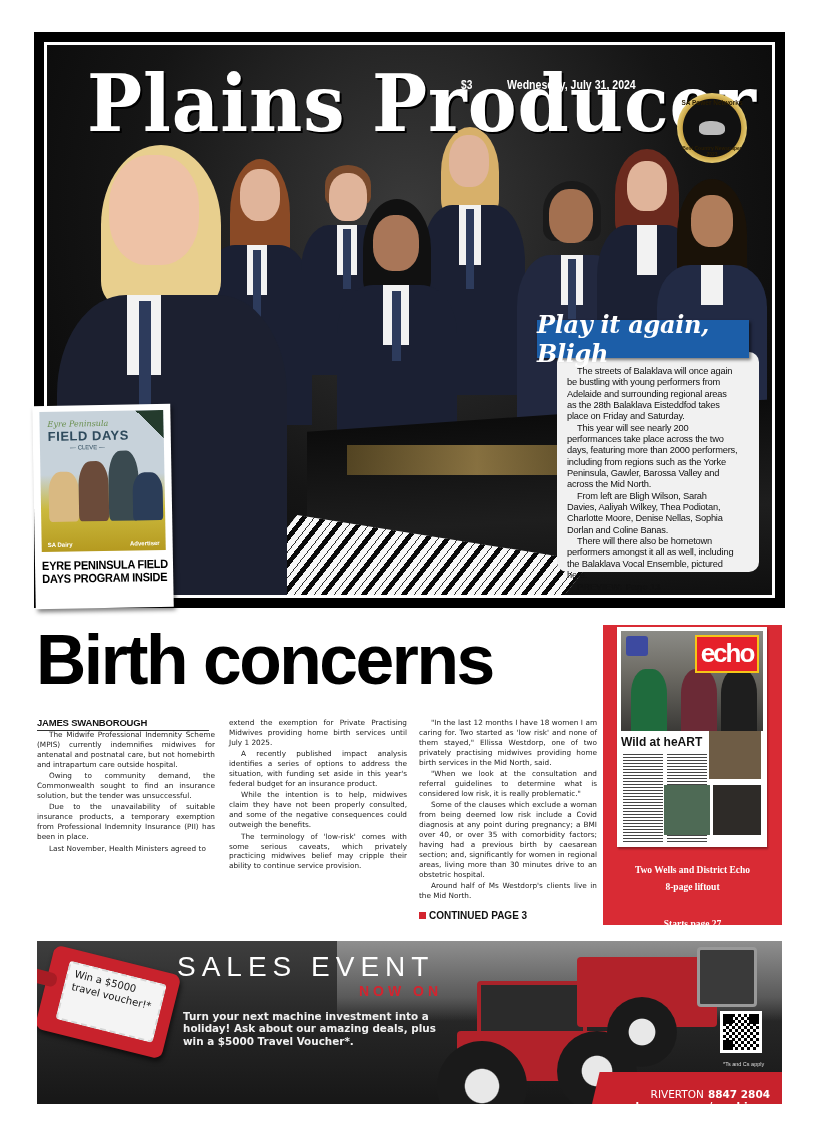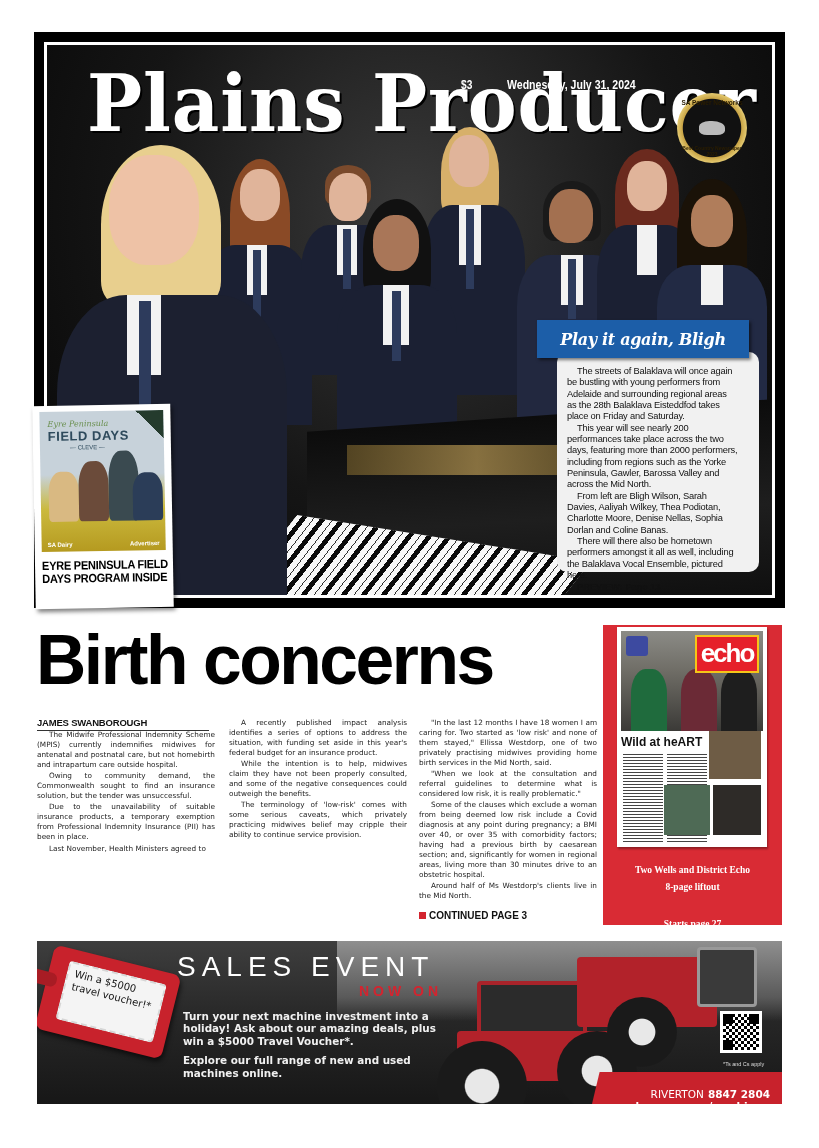--- a/index.html
+++ b/index.html
@@ -74,21 +74,21 @@
   
   .story-box {
     position: absolute; left: 557px; top: 352px; width: 202px; height: 220px;
     background: #f1f1f1; border-radius: 10px; padding: 14px 21px 6px 10px;
     font-family: "Liberation Sans Narrow", "Liberation Sans", sans-serif; font-size: 9.3px; line-height: 1.22; color: #111;
   }
   .story-box p { text-indent: 10px; letter-spacing: -0.2px; }
   .story-box .preview { font-weight: bold; margin-top: 1px; padding-left: 10px; }
   .story-head {
     position: absolute; left: 537px; top: 320px; width: 212px; height: 38px; background: #1c5ea8;
-    color: #fff; font-family: "DejaVu Serif", serif; font-style: italic; font-weight: bold; font-size: 16px;
+    color: #fff; font-family: "DejaVu Serif", serif; font-style: italic; font-weight: bold; font-size: 24px;
     display: flex; align-items: center; justify-content: center; box-shadow: 2px 2px 3px rgba(0,0,0,.5);
     letter-spacing: -0.3px;
   }
 
   
   .headline {
     position: absolute; left: 36px; top: 624px; font-weight: bold; font-size: 71px; letter-spacing: -2.5px;
     line-height: 1; color: #000; font-family: "Liberation Sans", sans-serif; transform: scaleX(0.98); transform-origin: left;
   }
   .byline {
@@ -261,20 +261,21 @@
 <div class="headline">Birth concerns</div>
 <div class="byline">JAMES SWANBOROUGH</div>
 
 <div class="col col1">
   <p>The Midwife Professional Indemnity Scheme (MPIS) currently indemnifies midwives for antenatal and postnatal care, but not homebirth and intrapartum care outside hospital.</p>
   <p>Owing to community demand, the Commonwealth sought to find an insurance solution, but the tender was unsuccessful.</p>
   <p>Due to the unavailability of suitable insurance products, a temporary exemption from Professional Indemnity Insurance (PII) has been in place.</p>
   <p>Last November, Health Ministers agreed to</p>
 </div>
 <div class="col col2">
+  <p class="noindent">extend the exemption for Private Practising Midwives providing home birth services until July 1 2025.</p>
   <p>A recently published impact analysis identifies a series of options to address the situation, with funding set aside in this year's federal budget for an insurance product.</p>
   <p>While the intention is to help, midwives claim they have not been properly consulted, and some of the negative consequences could outweigh the benefits.</p>
   <p>The terminology of 'low-risk' comes with some serious caveats, which privately practicing midwives belief may cripple their ability to continue service provision.</p>
 </div>
 <div class="col col3">
   <p>"In the last 12 months I have 18 women I am caring for. Two started as 'low risk' and none of them stayed," Ellissa Westdorp, one of two privately practising midwives providing home birth services in the Mid North, said.</p>
   <p>"When we look at the consultation and referral guidelines to determine what is considered low risk, it is really problematic."</p>
   <p>Some of the clauses which exclude a woman from being deemed low risk include a Covid diagnosis at any point during pregnancy; a BMI over 40, or over 35 with comorbidity factors; having had a previous birth by caesarean section; and, significantly for women in regional areas, living more than 30 minutes drive to an obstetric hospital.</p>
   <p>Around half of Ms Westdorp's clients live in the Mid North.</p>
   <div class="continued">
@@ -321,21 +322,20 @@
 
   <div class="tag">
     <div class="strap"></div>
     <div class="card">Win a $5000 travel voucher!*</div>
   </div>
 
   <div class="ad-title">SALES EVENT</div>
   <div class="ad-sub">NOW ON</div>
   <div class="ad-body">
     <p style="width:265px;">Turn your next machine investment into a holiday! Ask about our amazing deals, plus win a $5000 Travel Voucher*.</p>
-    <p style="width:230px;">Explore our full range of new and used machines online.</p>
   </div>
 
   <div class="qr">
       <div class="qr-inner"></div>
     </div>
   <div class="tcs">*Ts and Cs apply</div>
 
   <div class="ad-bar">
     <div class="loc"><span>RIVERTON</span><b>8847 2804</b></div>
     <div class="url">ramseybros.com.au/machinery</div>

